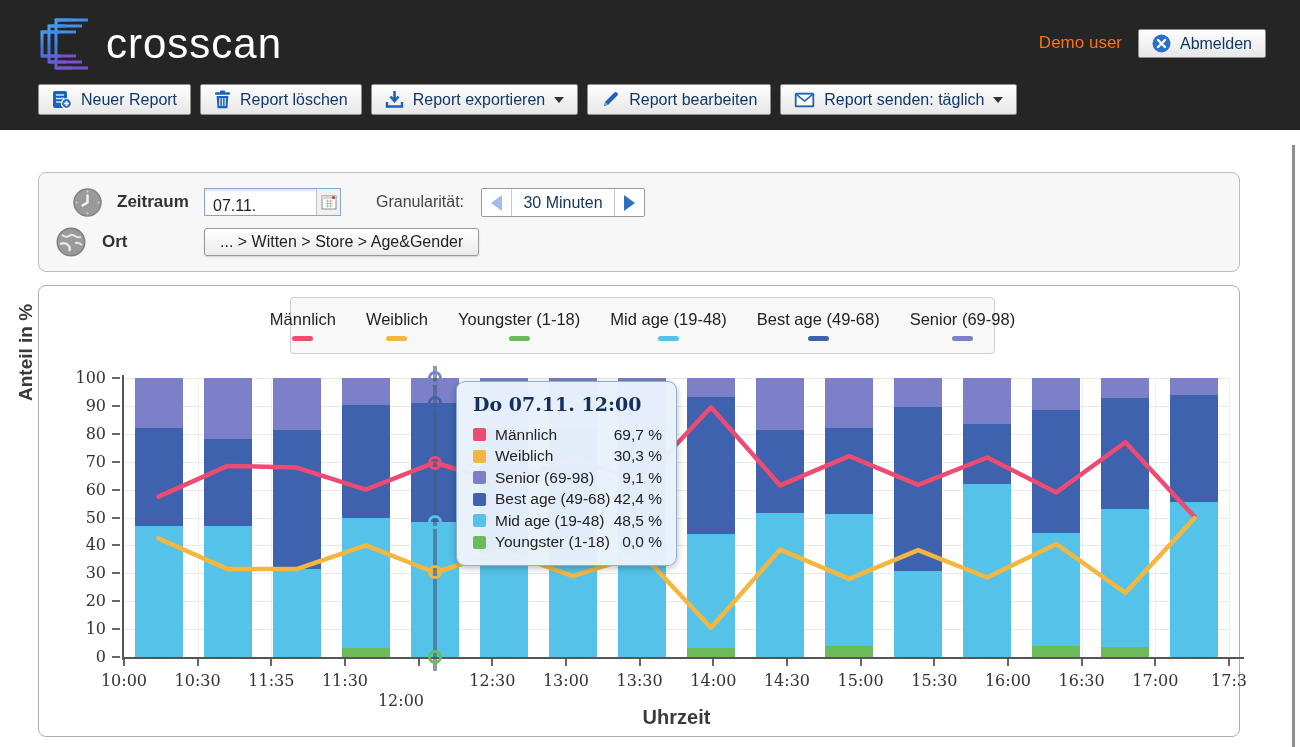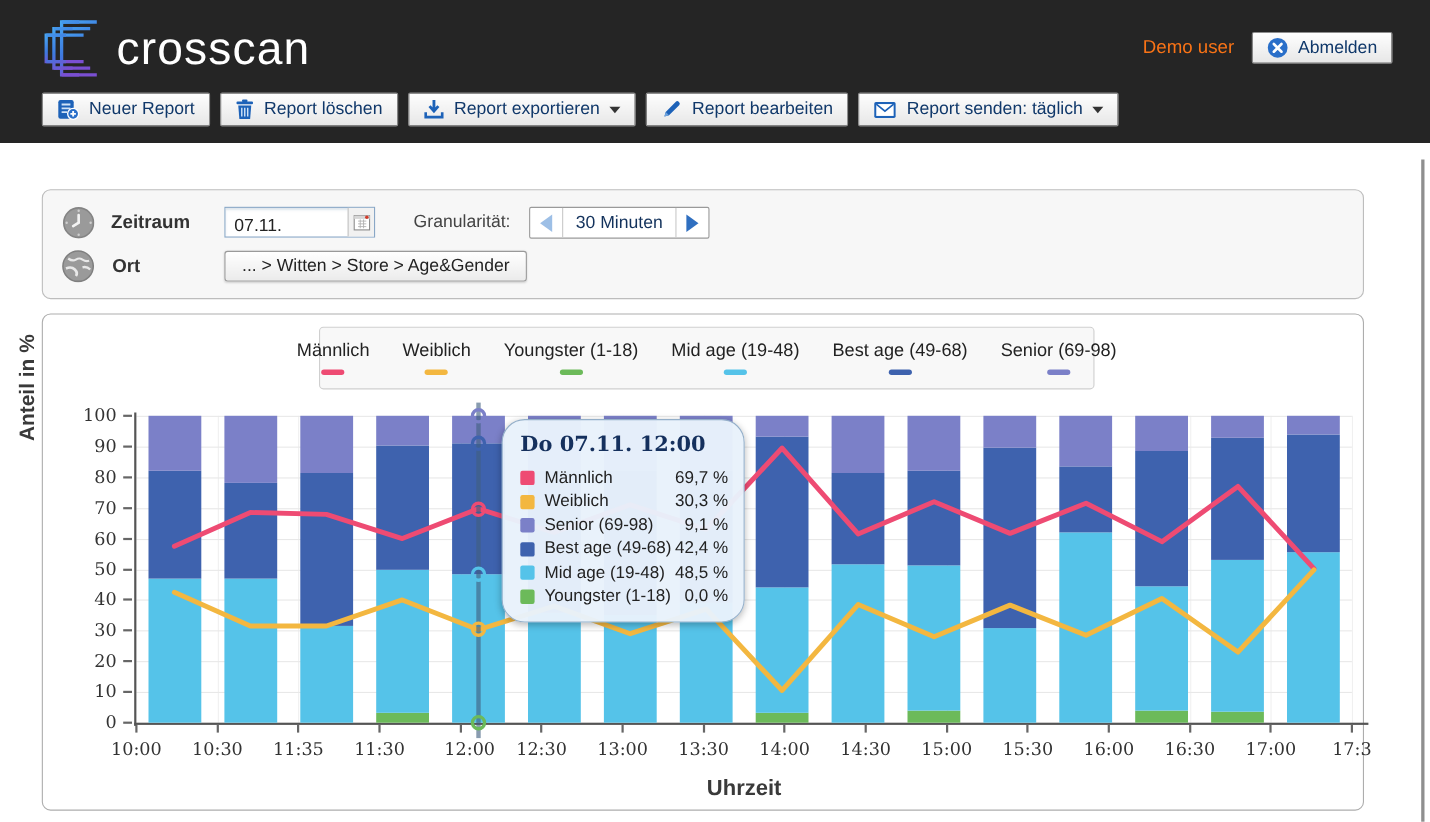--- a/index.html
+++ b/index.html
@@ -82,21 +82,21 @@
   #sel-line { position:absolute; width:3.5px; background:rgba(64,96,128,.62); z-index:5; }
   .sel-ring { position:absolute; width:14px; height:14px; border-radius:50%; border-style:solid;
               border-width:3px; background:transparent; z-index:6; }
   #ylabel-title { position:absolute; left:-13px; top:115px; transform:rotate(-90deg) translate(0,-50%);
                   transform-origin:0 0; font-weight:bold; font-size:19px; color:#3a3a3a; white-space:nowrap; }
   #xlabel-title { position:absolute; left:85px; width:1105px; text-align:center; top:420px;
                   font-weight:bold; font-size:20px; color:#3a3a3a; }
 
   
   #tooltip { position:absolute; left:417px; top:95px; width:221px; z-index:10;
-             background:rgba(232,242,251,.97); border:1px solid #94afc9; border-radius:21px;
+             background:rgba(232,242,251,.97); border:1px solid #94afc9; border-radius:9px;
              box-shadow:0 2px 7px rgba(0,0,0,.28); padding:11px 14px 12px 16px; }
   #tooltip-title { font-family:"DejaVu Serif", serif; font-weight:bold; font-size:19px; color:#15305d; }
   .tt-row { display:flex; align-items:center; height:21.5px; font-size:15.5px; color:#222; }
   .tt-swatch { width:13px; height:13px; border-radius:2px; margin-right:9px; flex:0 0 auto; }
   .tt-label { flex:1; white-space:nowrap; }
   .tt-val { text-align:left; white-space:nowrap; }
   #tt-rows { margin-top:9px; }
 </style>
 </head>
 <body>
@@ -190,21 +190,21 @@
       </span>
       <span>Report senden: täglich</span>
       <span class="caret"></span>
     </button>
   </div>
 </div>
 
 <div id="scrollbar"></div>
 
 <div id="filter-panel">
-  <div class="f-row" style="top:14px; left:18px;">
+  <div class="f-row" style="top:14px; left:34px;">
     <span class="icon" style="margin-right:15px;">
       <svg width="29" height="29" viewBox="0 0 29 29">
         <circle cx="14.5" cy="14.5" r="13.5" fill="#9a9a9a"></circle>
         <circle cx="14.5" cy="14.5" r="13.5" fill="none" stroke="#848484" stroke-width="1.5"></circle>
         <path d="M14.5 7.5 V14.5 L9.5 17.5" stroke="#f2f2f2" stroke-width="2.4" fill="none" stroke-linecap="round"></path>
         <g fill="#cfcfcf">
             <circle cx="14.5" cy="3.6" r="1.1"></circle>
             <circle cx="14.5" cy="25.4" r="1.1"></circle>
             <circle cx="3.6" cy="14.5" r="1.1"></circle>
             <circle cx="25.4" cy="14.5" r="1.1"></circle>
@@ -332,21 +332,21 @@
       <div class="ylab" style="top: -10px;">100</div>
       <div class="xtick" style="left: -1px;"></div>
       <div class="xlab" style="left: -32px;">10:00</div>
       <div class="xtick" style="left: 72.6667px;"></div>
       <div class="xlab" style="left: 41.6667px;">10:30</div>
       <div class="xtick" style="left: 146.333px;"></div>
       <div class="xlab" style="left: 115.333px;">11:35</div>
       <div class="xtick" style="left: 220px;"></div>
       <div class="xlab" style="left: 189px;">11:30</div>
       <div class="xtick" style="left: 293.667px;"></div>
-      <div class="xlab" style="left: 271px;">12:00</div>
+      <div class="xlab" style="left: 245px; margin-top: 20px;">12:00</div>
       <div class="xtick" style="left: 367.333px;"></div>
       <div class="xlab" style="left: 336.333px;">12:30</div>
       <div class="xtick" style="left: 441px;"></div>
       <div class="xlab" style="left: 410px;">13:00</div>
       <div class="xtick" style="left: 514.667px;"></div>
       <div class="xlab" style="left: 483.667px;">13:30</div>
       <div class="xtick" style="left: 588.333px;"></div>
       <div class="xlab" style="left: 557.333px;">14:00</div>
       <div class="xtick" style="left: 662px;"></div>
       <div class="xlab" style="left: 631px;">14:30</div>

